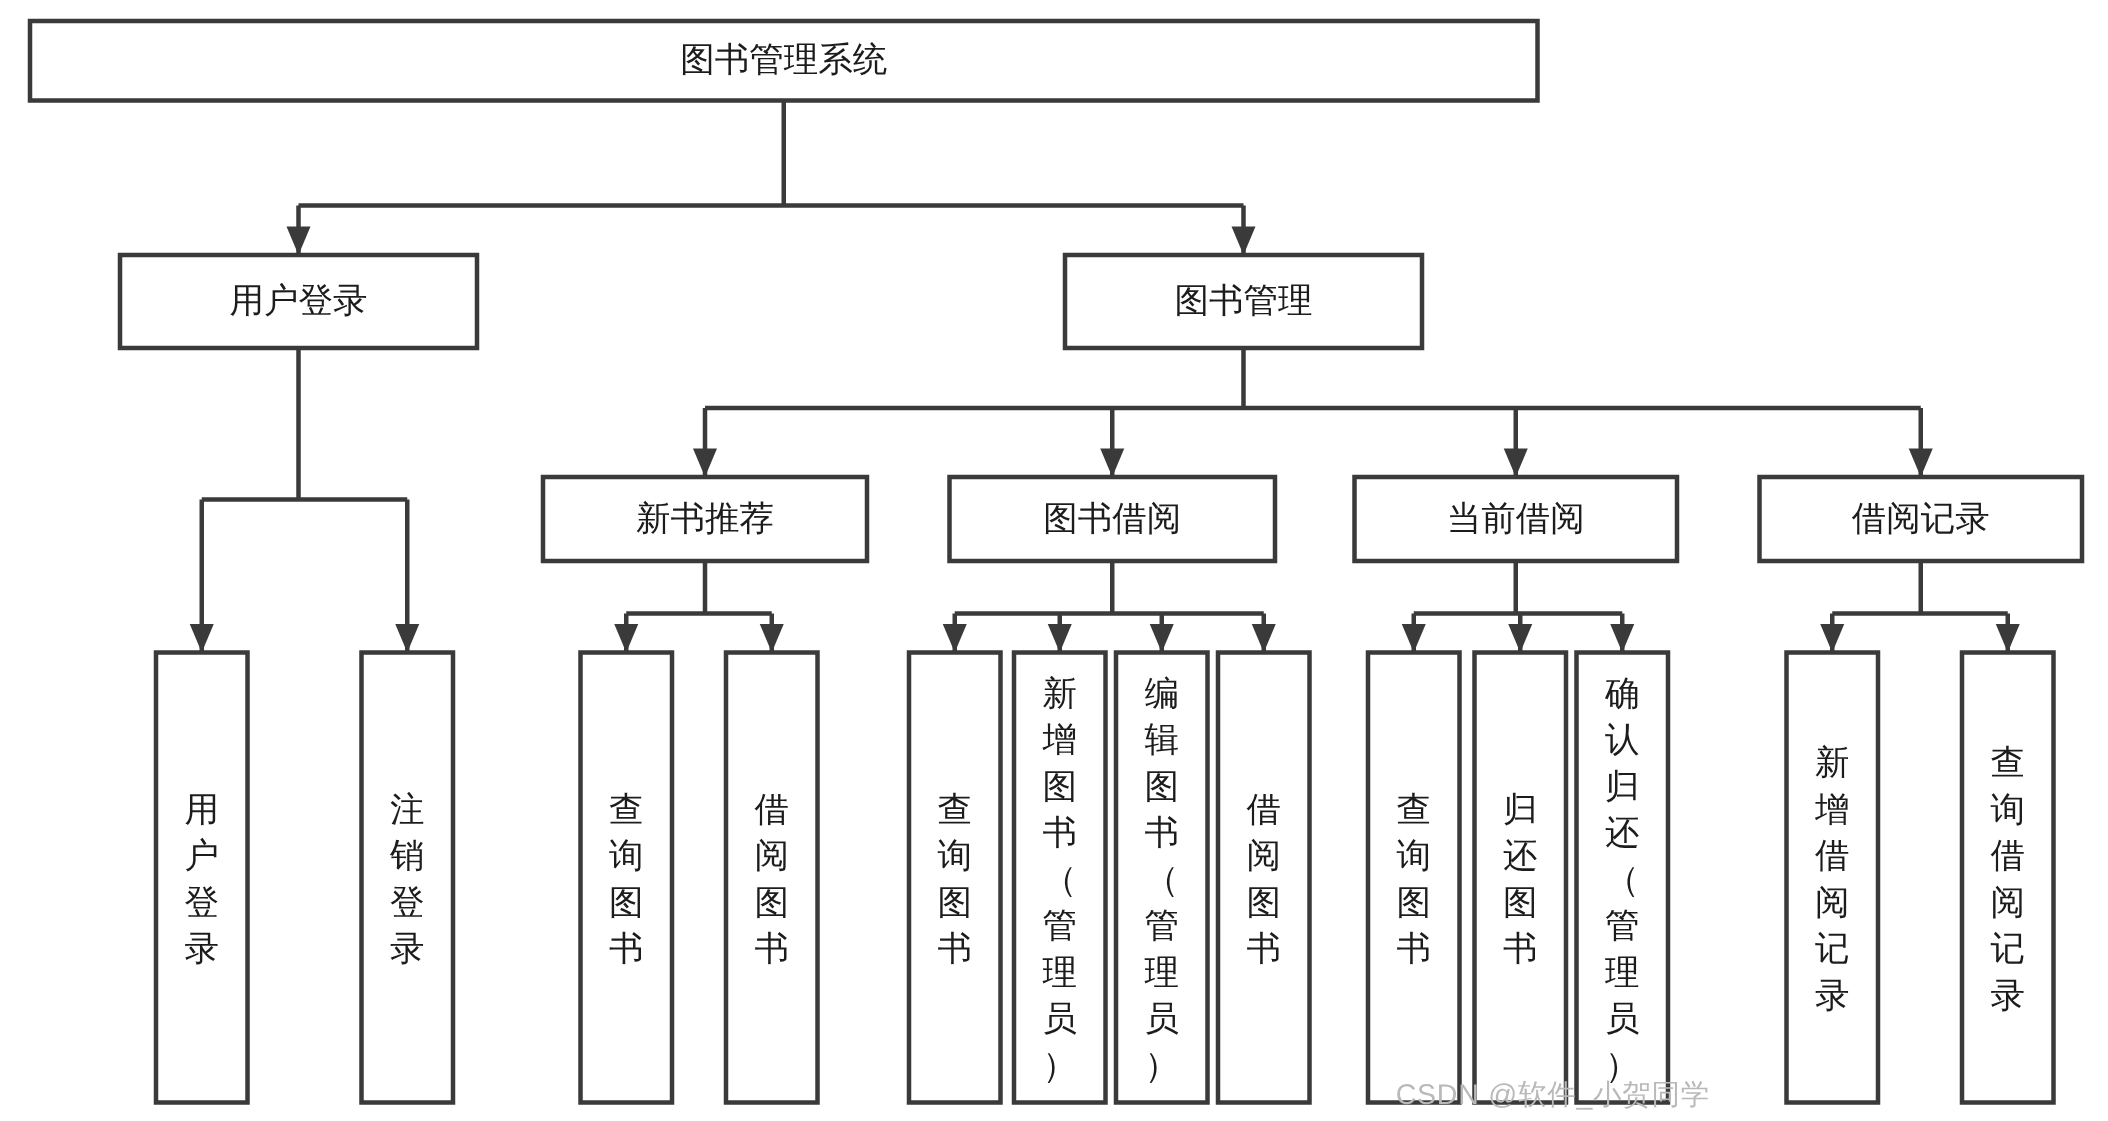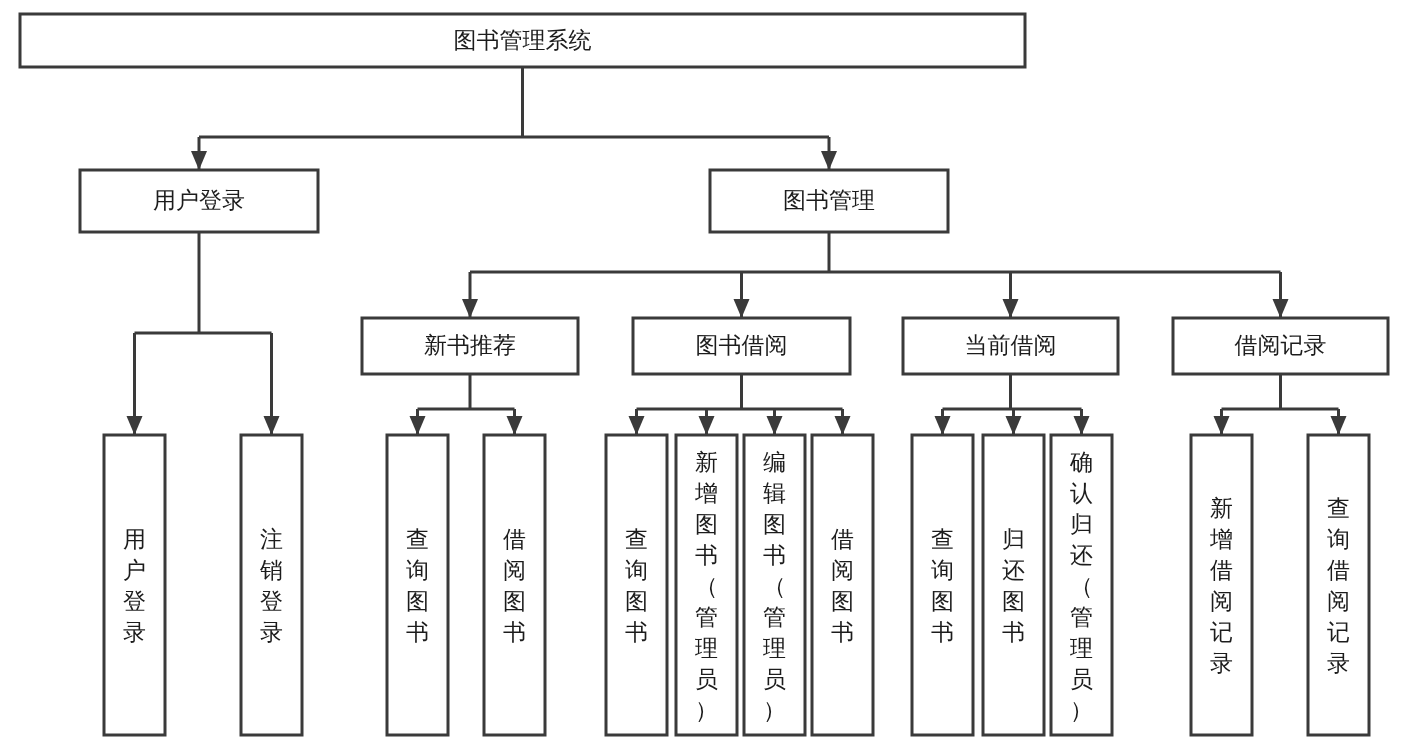--- a/index.html
+++ b/index.html
@@ -194,13 +194,14 @@
         <g>
           <rect x="1191" y="435" width="61" height="300" class="node-box"></rect>
           <text x="1221.5" y="516.18" class="leaf-label"><tspan x="1221.5" dy="0">新</tspan><tspan x="1221.5" dy="31">增</tspan><tspan x="1221.5" dy="31">借</tspan><tspan x="1221.5" dy="31">阅</tspan><tspan x="1221.5" dy="31">记</tspan><tspan x="1221.5" dy="31">录</tspan></text>
         </g>
         <g>
           <rect x="1308" y="435" width="61" height="300" class="node-box"></rect>
           <text x="1338.5" y="516.18" class="leaf-label"><tspan x="1338.5" dy="0">查</tspan><tspan x="1338.5" dy="31">询</tspan><tspan x="1338.5" dy="31">借</tspan><tspan x="1338.5" dy="31">阅</tspan><tspan x="1338.5" dy="31">记</tspan><tspan x="1338.5" dy="31">录</tspan></text>
         </g>
       </g>
   </svg>
+  <div class="watermark-text">CSDN @软件_小贺同学</div>
 </div>
 
 </body></html>

